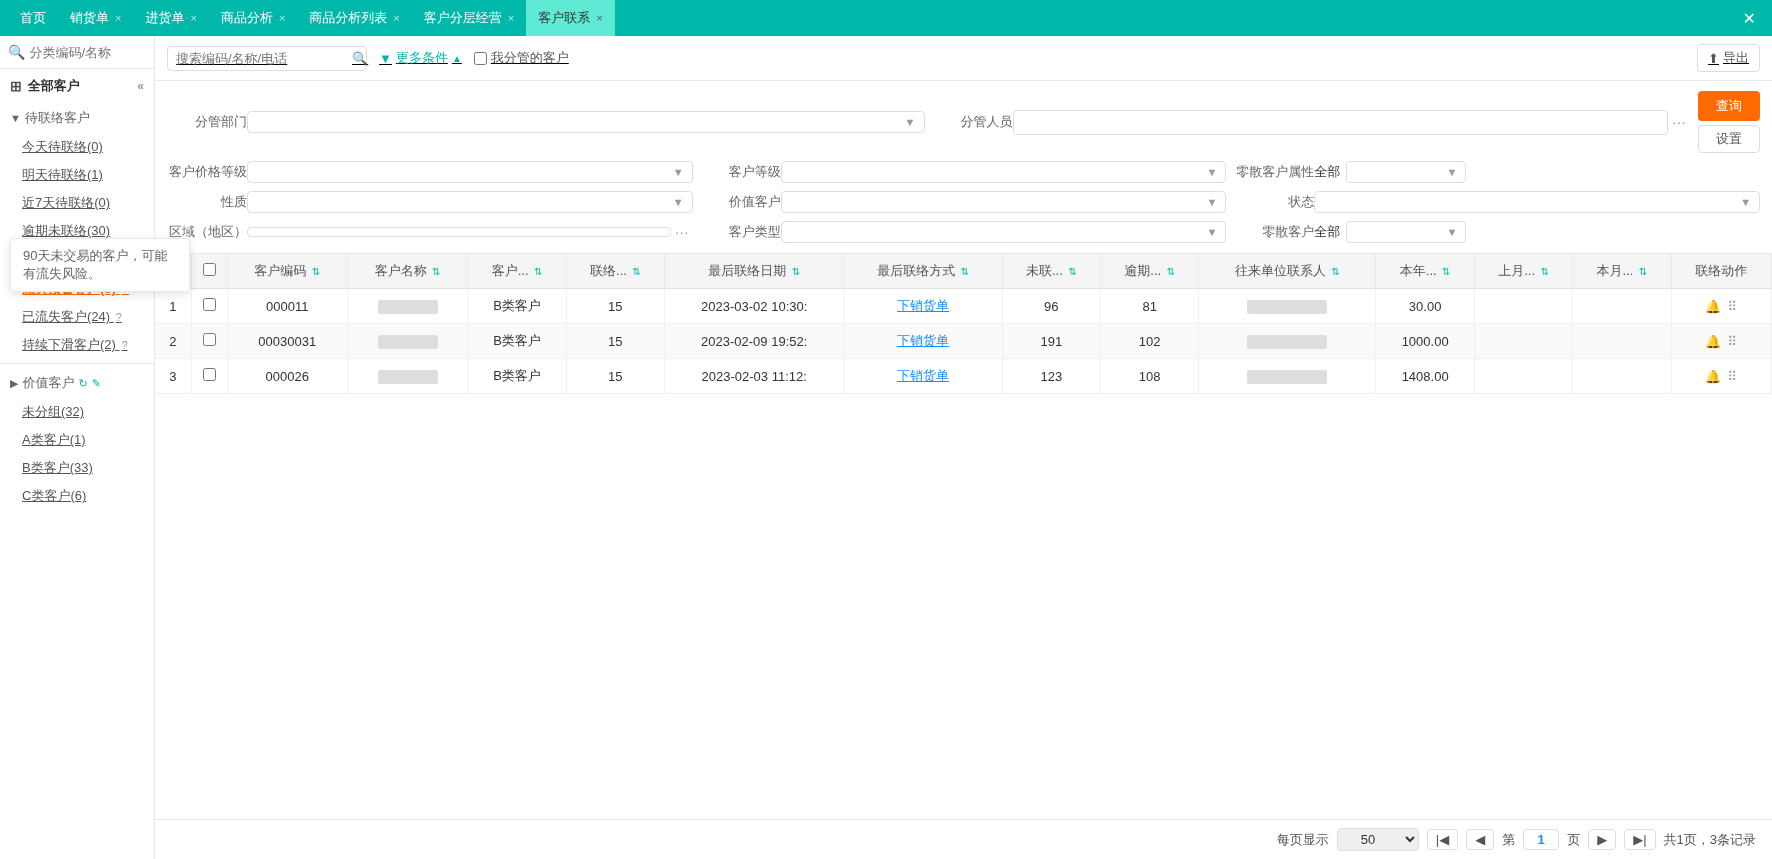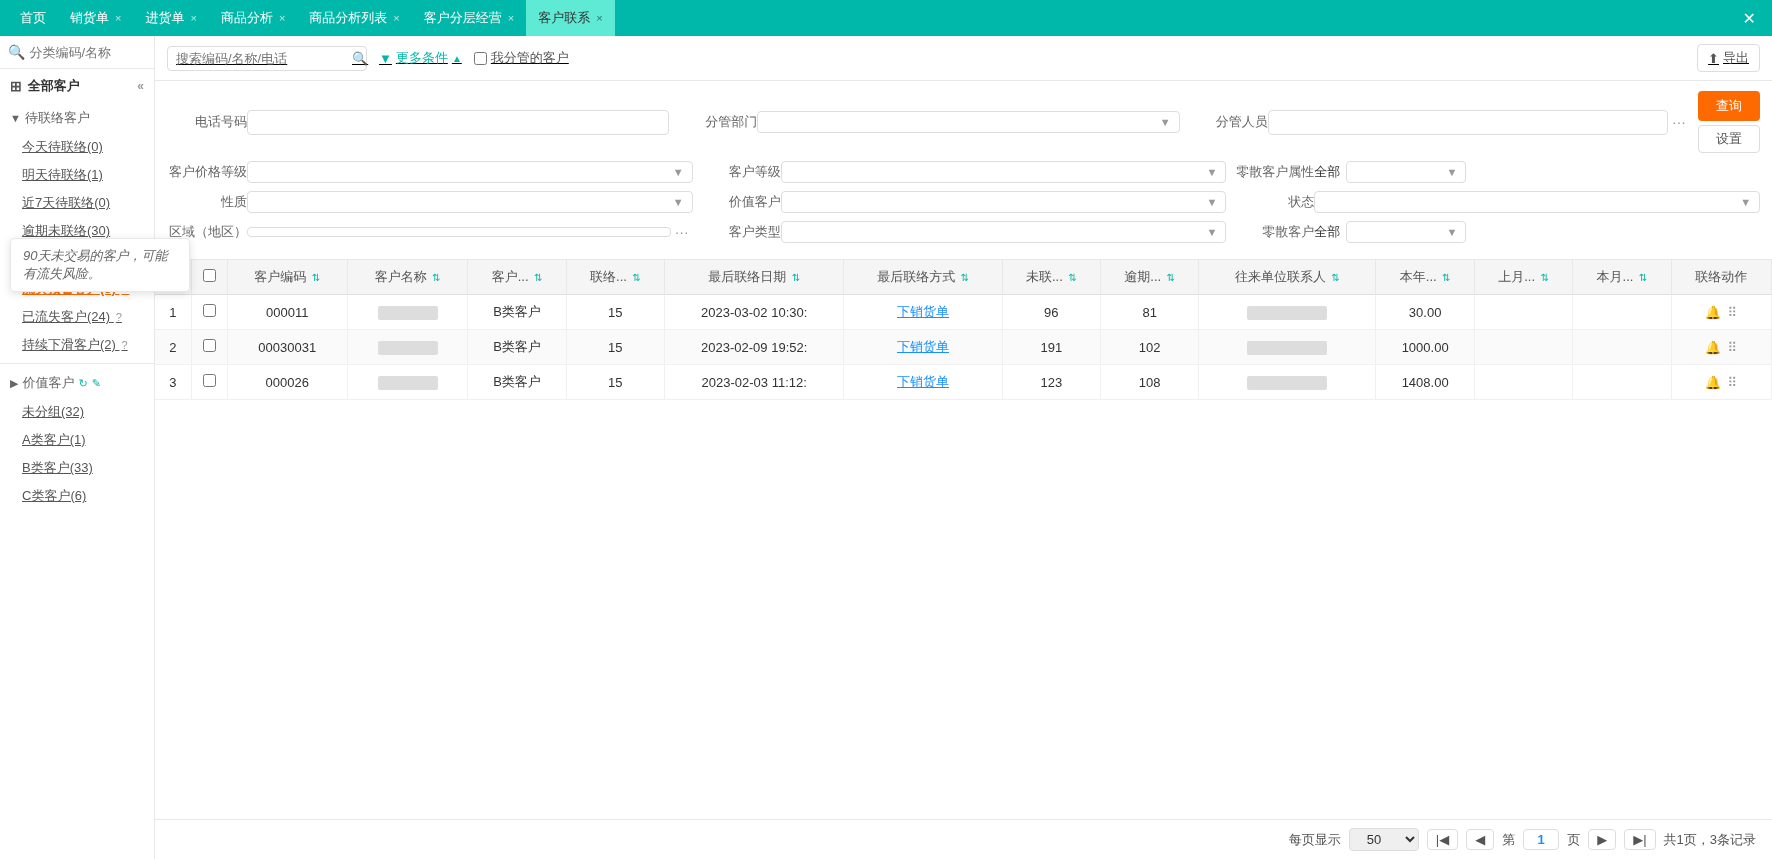--- a/index.html
+++ b/index.html
@@ -325,39 +325,38 @@
       border: 1px solid #e8e8e8;
       border-radius: 4px;
       padding: 8px 12px;
       box-shadow: 0 2px 8px rgba(0,0,0,0.12);
       color: #666;
       font-size: 12px;
       z-index: 100;
       top: 238px;
       left: 10px;
       width: 180px;
-      font-style: italic;
     }
 
     
     .bottom-bar {
       display: flex;
       align-items: center;
       justify-content: flex-end;
       padding: 8px 16px;
       border-top: 1px solid #e8e8e8;
       background: #fff;
       gap: 8px;
       font-size: 13px;
       color: #555;
     }
     .page-size-select {
       border: 1px solid #ddd;
       border-radius: 4px;
-      padding: 2px 13px;
+      padding: 2px 19px;
       font-size: 13px;
       color: #333;
     }
     .page-nav-btn {
       border: 1px solid #ddd;
       background: #fff;
       border-radius: 4px;
       padding: 2px 8px;
       cursor: pointer;
       color: #555;
@@ -508,24 +507,20 @@
       <div class="export-btn">
         <span>⬆</span>
         <span>导出</span>
       </div>
     </div>
 
     <div class="filter-panel">
 
       <div class="filter-row">
         <div class="filter-field">
-          <span class="filter-label">电话号码</span>
-          <input class="filter-input" type="text" value="" style="">
-        </div>
-        <div class="filter-field">
           <span class="filter-label">分管部门</span>
           <div class="filter-select">
             <span></span>
             <span class="chevron">▼</span>
           </div>
         </div>
         <div class="filter-field">
           <span class="filter-label">分管人员</span>
           <input class="filter-input" type="text" value="" style="">
           <span class="filter-more">···</span>
@@ -578,21 +573,21 @@
         </div>
         <div class="filter-field">
           <span class="filter-label">状态</span>
           <div class="filter-select">
             <span></span>
             <span class="chevron">▼</span>
           </div>
         </div>
       </div>
 
-      <div class="filter-row" style="margin-bottom:6px;align-items:center;">
+      <div class="filter-row" style="margin-bottom:0;align-items:center;">
         <div class="filter-field">
           <span class="filter-label">区域（地区）</span>
           <div class="filter-select">
             <span></span>
           </div>
           <span class="filter-more">···</span>
         </div>
         <div class="filter-field">
           <span class="filter-label">客户类型</span>
           <div class="filter-select">

